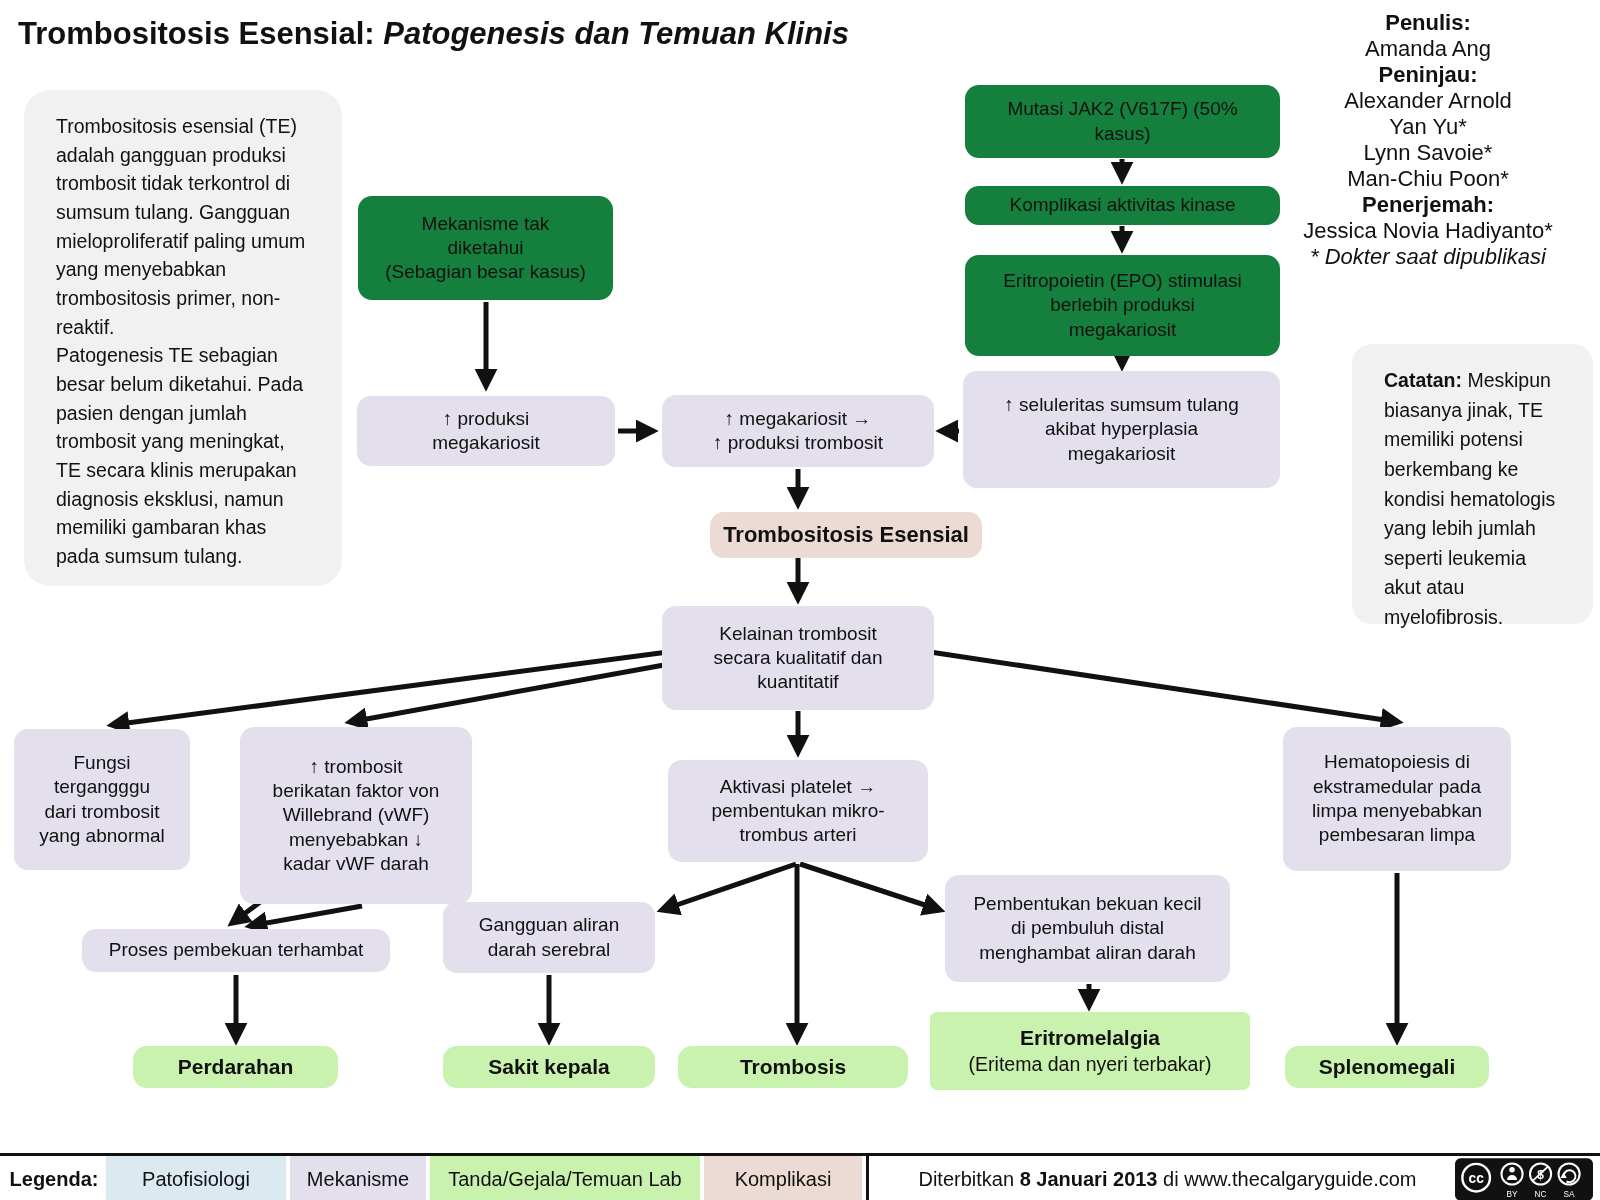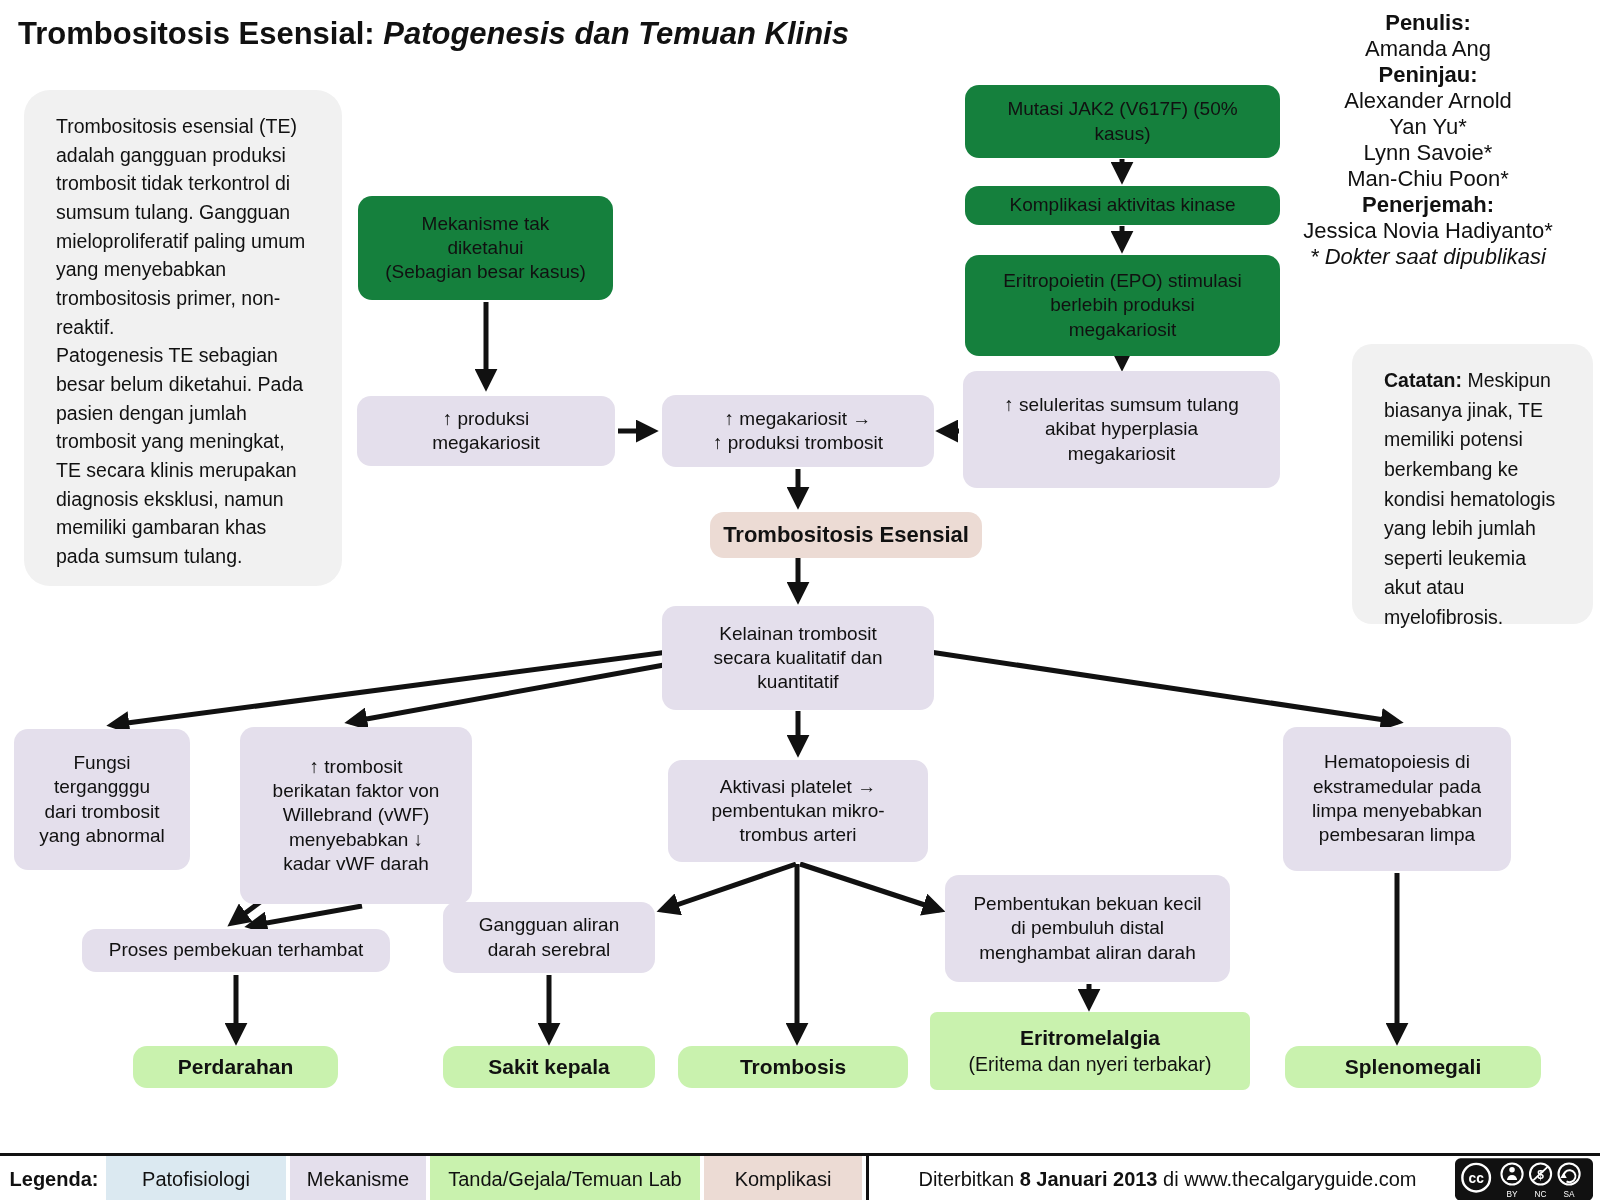--- a/index.html
+++ b/index.html
@@ -163,21 +163,21 @@
 
   <div class="node green h-label" style="left:443px;top:1046px;width:212px;height:42px;">Sakit kepala</div>
 
   <div class="node green h-label" style="left:678px;top:1046px;width:230px;height:42px;">Trombosis</div>
 
   <div class="node green" style="left:930px;top:1012px;width:320px;height:78px;border-radius:7px;">
     <div class="h-label">Eritromelalgia</div>
     <div style="font-size:19.5px;">(Eritema dan nyeri terbakar)</div>
   </div>
 
-  <div class="node green h-label" style="left:1285px;top:1046px;width:256px;height:42px;">Splenomegali</div>
+  <div class="node green h-label" style="left:1285px;top:1046px;width:204px;height:42px;">Splenomegali</div>
 
   <div class="footer">
     <div class="cell legend-label">Legenda:</div>
     <div class="cell sw1">Patofisiologi</div>
     <div class="cell sw2">Mekanisme</div>
     <div class="cell sw3">Tanda/Gejala/Temuan Lab</div>
     <div class="cell sw4">Komplikasi</div>
     <div class="vdiv"></div>
     <div class="cell pub">
       <span>Diterbitkan </span>&nbsp;<span class="bold">8 Januari 2013</span>&nbsp;<span> di www.thecalgaryguide.com</span>

